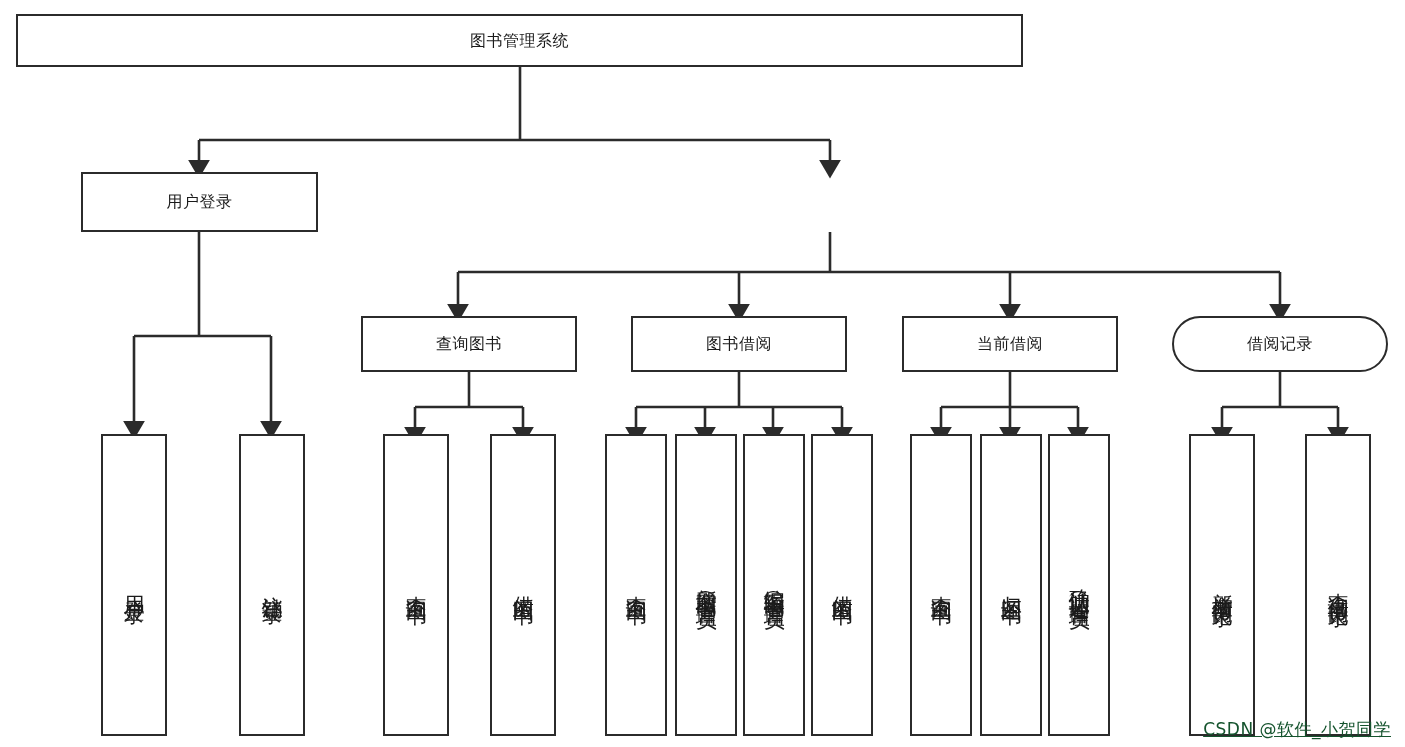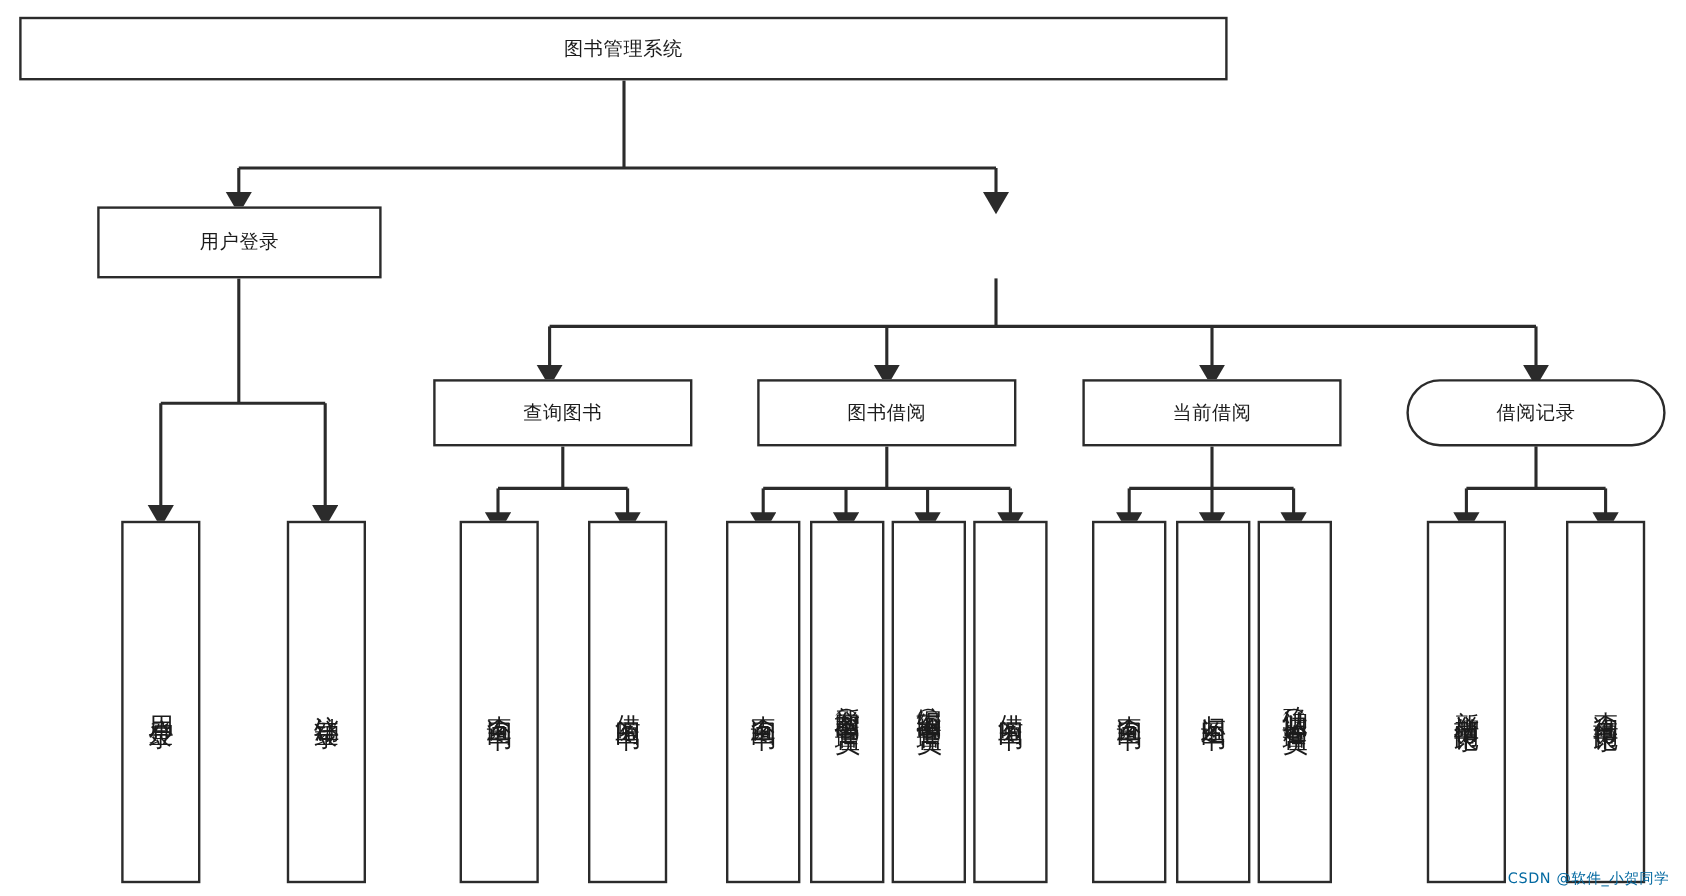--- a/index.html
+++ b/index.html
@@ -51,24 +51,25 @@
     font-size: 21px;
     line-height: 1.35;
     letter-spacing: 3px;
     white-space: nowrap;
     text-align: center;
   }
   #watermark {
     position: absolute;
     right: 14px;
     bottom: 6px;
-    font-size: 12px;
-    color: #0369a1;
+    font-size: 17px;
+    color: #14532d;
     letter-spacing: 0.5px;
     white-space: nowrap;
+    text-decoration: underline;
   }
 </style>
 </head>
 <body>
 
 <div id="canvas">
 
   <svg id="edges" viewBox="0 0 1405 747" width="1405" height="747" xmlns="http://www.w3.org/2000/svg">
     <defs>
       <marker id="arrow" markerWidth="9" markerHeight="9" refX="1.2" refY="4.2" orient="auto" markerUnits="strokeWidth">

